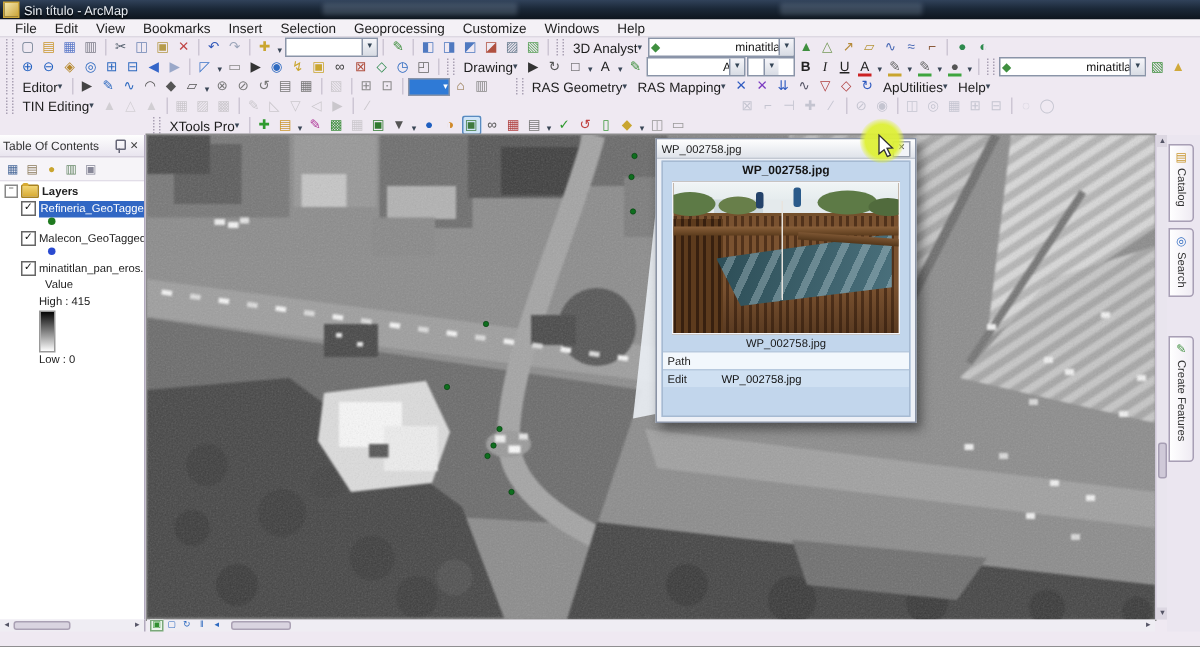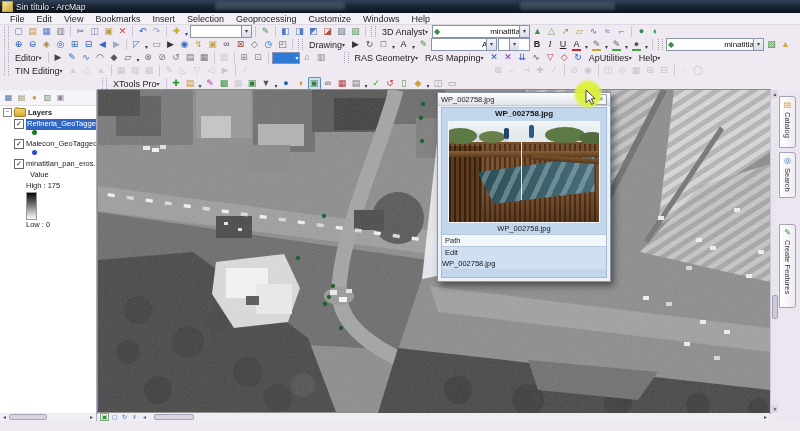--- a/index.html
+++ b/index.html
@@ -122,21 +122,21 @@
     clip-path:polygon(0 34%,100% 0,100% 74%,14% 100%);
     background:repeating-linear-gradient(115deg,rgba(215,232,238,.3) 0 5px,rgba(0,0,0,0) 5px 13px),
     linear-gradient(100deg,#2c4d56,#4a707c);}
   .ph-beam{position:absolute;left:0;top:29%;width:100%;height:6%;
     background:linear-gradient(#8a603a,#5c3c1d);}
   .ph-beam2{position:absolute;left:55%;top:35%;width:45%;height:5%;transform:rotate(4deg);
     background:linear-gradient(#84halfa?,#5c3c1d);background:linear-gradient(#7d5633,#53361a);}
   .ph-pole{position:absolute;left:48%;top:12%;width:1px;height:66%;background:#e8e4de;}
   .ph-person{position:absolute;width:5px;height:11px;border-radius:2px;}
   .ph-caption{height:10px;font-size:7.5px;text-align:center;padding-top:1px;color:#1a1a1a;}
-  .pfrow{display:flex;font-size:7.5px;border-top:1px solid #b7c9de;background:#f2f7fc;flex-direction:column;}
+  .pfrow{display:flex;font-size:7.5px;border-top:1px solid #b7c9de;background:#f2f7fc;}
   .pfrow.alt{background:#cfe0f2;}
   .pfl{width:36px;padding:1px 0 1px 3px;flex:none;color:#222;}
   .pfv{flex:1;padding:1px 2px 1px 0;word-break:break-all;color:#111;}
   
   .cursor-hl{position:absolute;left:573px;top:79px;width:30px;height:30px;border-radius:50%;z-index:20;
     background:radial-gradient(circle,rgba(222,240,55,.95) 0 52%,rgba(222,240,55,.35) 66%,rgba(222,240,55,0) 72%);}
   .cursor-arrow{position:absolute;left:585px;top:89px;z-index:21;}
 </style>
 </head>
 <body>
@@ -536,20 +536,25 @@
         <div class="mini">↻</div>
         <div class="mini">‖</div>
         <div class="mini">◂</div>
       </span>
     <span class="hthumb" style="margin-left:4px;"></span>
     <span style="flex:1;"></span>
     <span class="mini" style="color:#556;">▸</span>
   </div>
 
   <div class="toc">
+    <div class="toc-head">
+      <span class="t">Table Of Contents</span>
+      <span class="pinicon"></span>
+      <span class="xicon">✕</span>
+    </div>
     <div class="toc-tools" id="toctools">
         <div class="ic" style="color: rgb(74, 106, 154);">▦</div>
         <div class="ic" style="color: rgb(138, 122, 90);">▤</div>
         <div class="ic" style="color: rgb(201, 165, 47);">●</div>
         <div class="ic" style="color: rgb(106, 138, 106);">▥</div>
         <div class="ic" style="color: rgb(136, 136, 153);">▣</div>
       </div>
     <div class="toc-tree" id="toctree">
         <div class="trow" style="padding-left: 3px;">
           <div class="expander">−</div>
@@ -568,21 +573,21 @@
           <span class="lname">Malecon_GeoTaggedPho</span>
         </div>
         <div class="trow" style="padding-left: 32px; height: 9px;">
           <div class="dot" style="background: rgb(42, 74, 208);"></div>
         </div>
         <div class="trow" style="padding-left: 14px;">
           <div class="cb">✓</div>
           <span class="lname">minatitlan_pan_eros.ecw</span>
         </div>
         <div class="trow" style="padding-left: 30px;">Value</div>
-        <div class="trow" style="padding-left: 26px;">High : 175</div>
+        <div class="trow" style="padding-left: 26px;">High : 415</div>
         <div class="trow" style="padding-left: 26px; height: 28px;">
           <div class="ramp"></div>
         </div>
         <div class="trow" style="padding-left: 26px;">Low : 0</div>
       </div>
   </div>
   <div class="toc-hscroll">
     <span class="mini" style="color:#556;">◂</span>
     <span class="hthumb" style="width:38px;"></span>
     <span style="flex:1;"></span>

